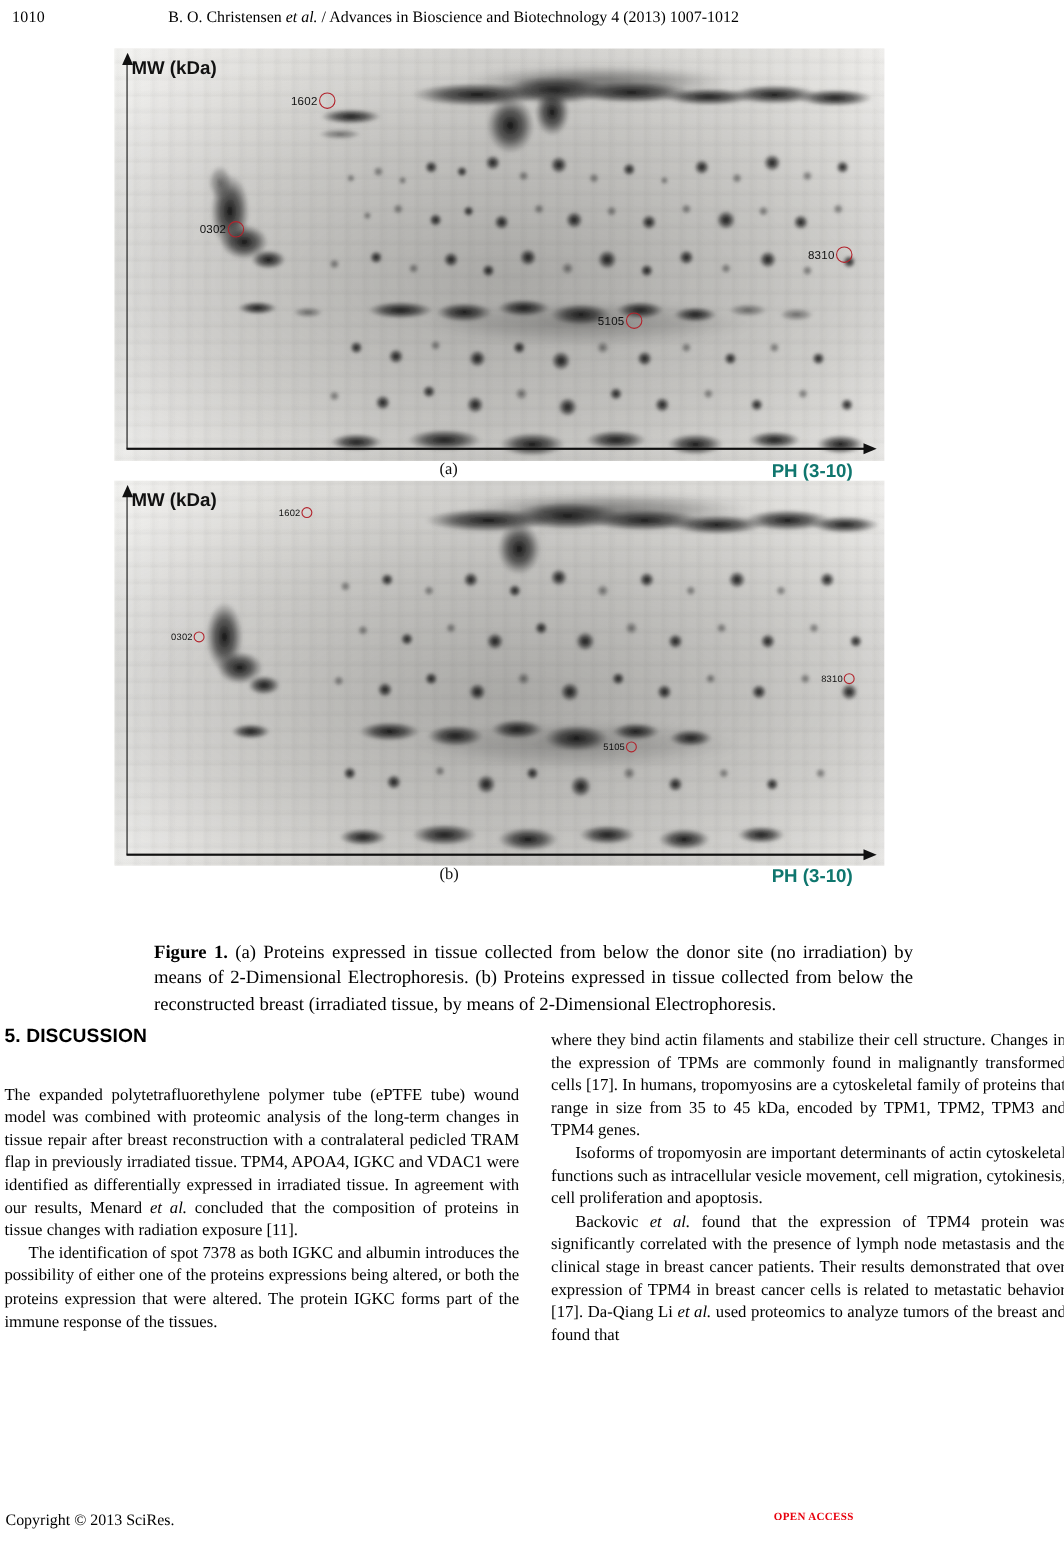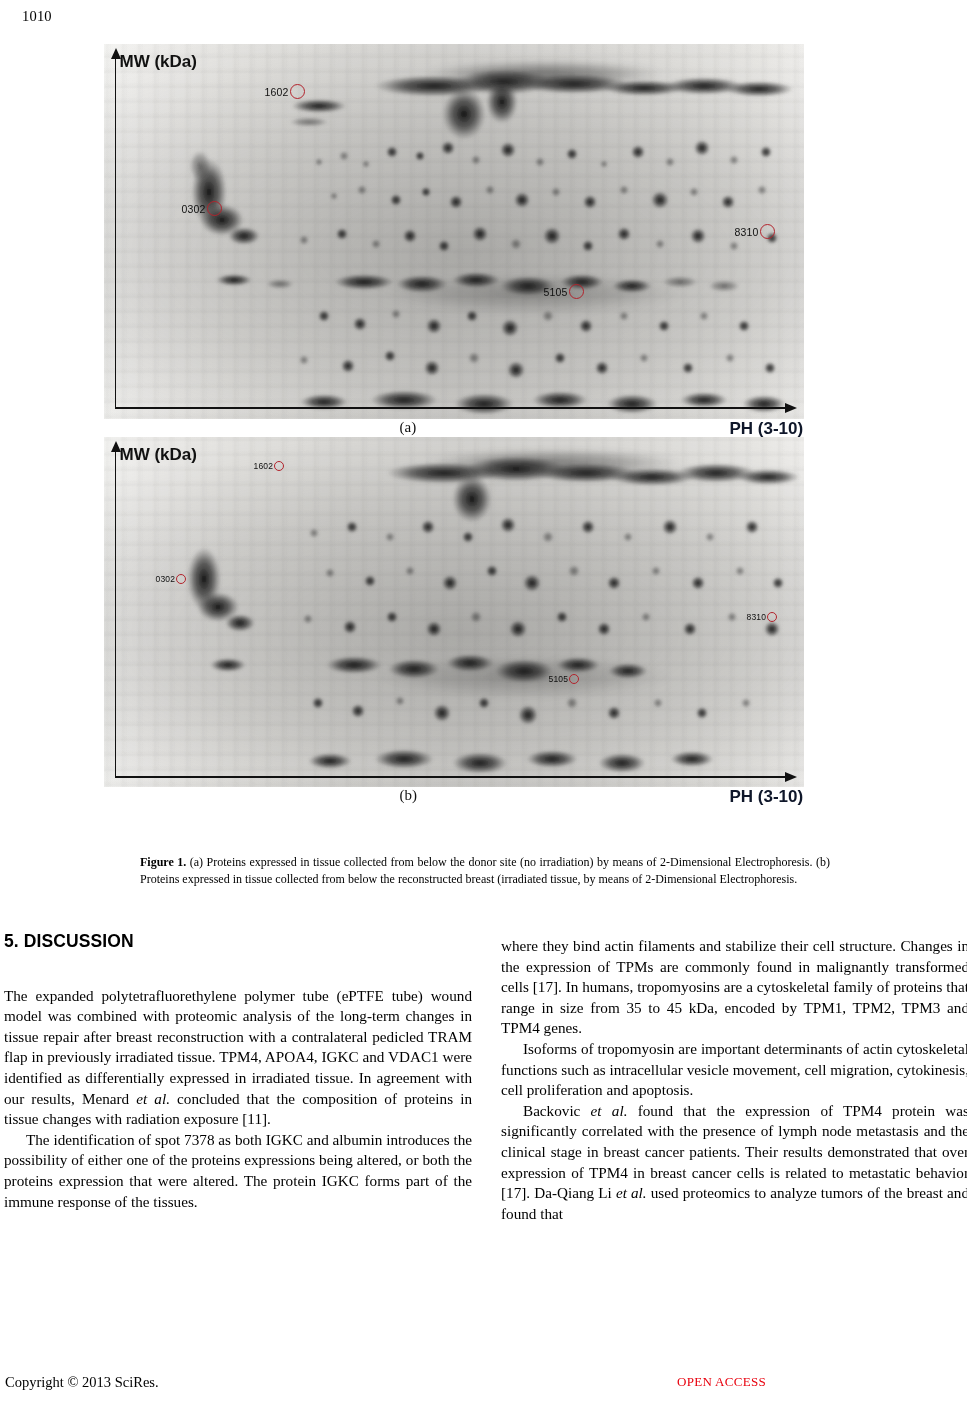--- a/index.html
+++ b/index.html
@@ -12,21 +12,21 @@
     height: 1414px;
     position: relative;
     font-family: "Liberation Serif", serif;
     color: #000000;
     overflow: hidden;
   }
 
   
   .runhead {
     position: absolute;
-    left: 16px; top: 8px;
+    left: 5px; top: 8px;
     width: 765px;
     height: 22px;
     font-size: 14.5px;
   }
   .runhead .folio {
     position: absolute;
     left: 6px; top: 0;
     font-size: 14.5px;
     letter-spacing: .2px;
   }
@@ -138,23 +138,22 @@
     font-weight: 700;
     color: #111;
     letter-spacing: 0px;
     white-space: nowrap;
   }
   .ph-label {
     position: absolute;
     font-family: "Liberation Sans", sans-serif;
     font-size: 17px;
     font-weight: 700;
-    color: #0f172a;
+    color: #0f766e;
     white-space: nowrap;
-    margin-left: 28px;
   }
   .panel-letter {
     position: absolute;
     font-family: "Liberation Serif", serif;
     font-size: 15px;
     color: #111;
   }
 
   
   .spot-tag {
@@ -180,21 +179,21 @@
   .spot-tag.small .spot-ring {
     width: 10px; height: 10px;
     border-width: 1.3px;
   }
 
   
   .caption {
     position: absolute;
     left: 140px; top: 854px;
     width: 690px;
-    font-size: 12px;
+    font-size: 17px;
     line-height: 1.38;
     text-align: justify;
     text-justify: inter-word;
   }
   .caption b { font-weight: 700; }
 
   
   .col {
     position: absolute;
     top: 930px;
@@ -228,33 +227,34 @@
     width: 782px;
     height: 24px;
   }
   .footer .copyright {
     position: absolute;
     left: 5px; top: 0;
     font-size: 14.5px;
   }
   .footer .openaccess {
     position: absolute;
-    right: 16px; top: 0;
+    right: 6px; top: 0;
     font-family: "Liberation Serif", serif;
-    font-weight: 400;
-    font-size: 13px;
+    font-weight: 700;
+    font-size: 10px;
     color: #e8000d;
     letter-spacing: .3px;
   }
 </style>
 </head>
 <body>
 
 <div class="runhead">
   <span class="folio">1010</span>
+  <span class="title"><span>B. O. Christensen </span><i>et al.</i><span> / Advances in Bioscience and Biotechnology 4 (2013) 1007-1012</span></span>
 </div>
 
 <div class="figure">
 
   <div class="panel">
     <div class="gel-wrap">
       <div class="gel-film"></div>
       <div class="gel-streaks"></div>
       <div class="gel-spots">
         <svg viewBox="0 0 700 375" preserveAspectRatio="none">

